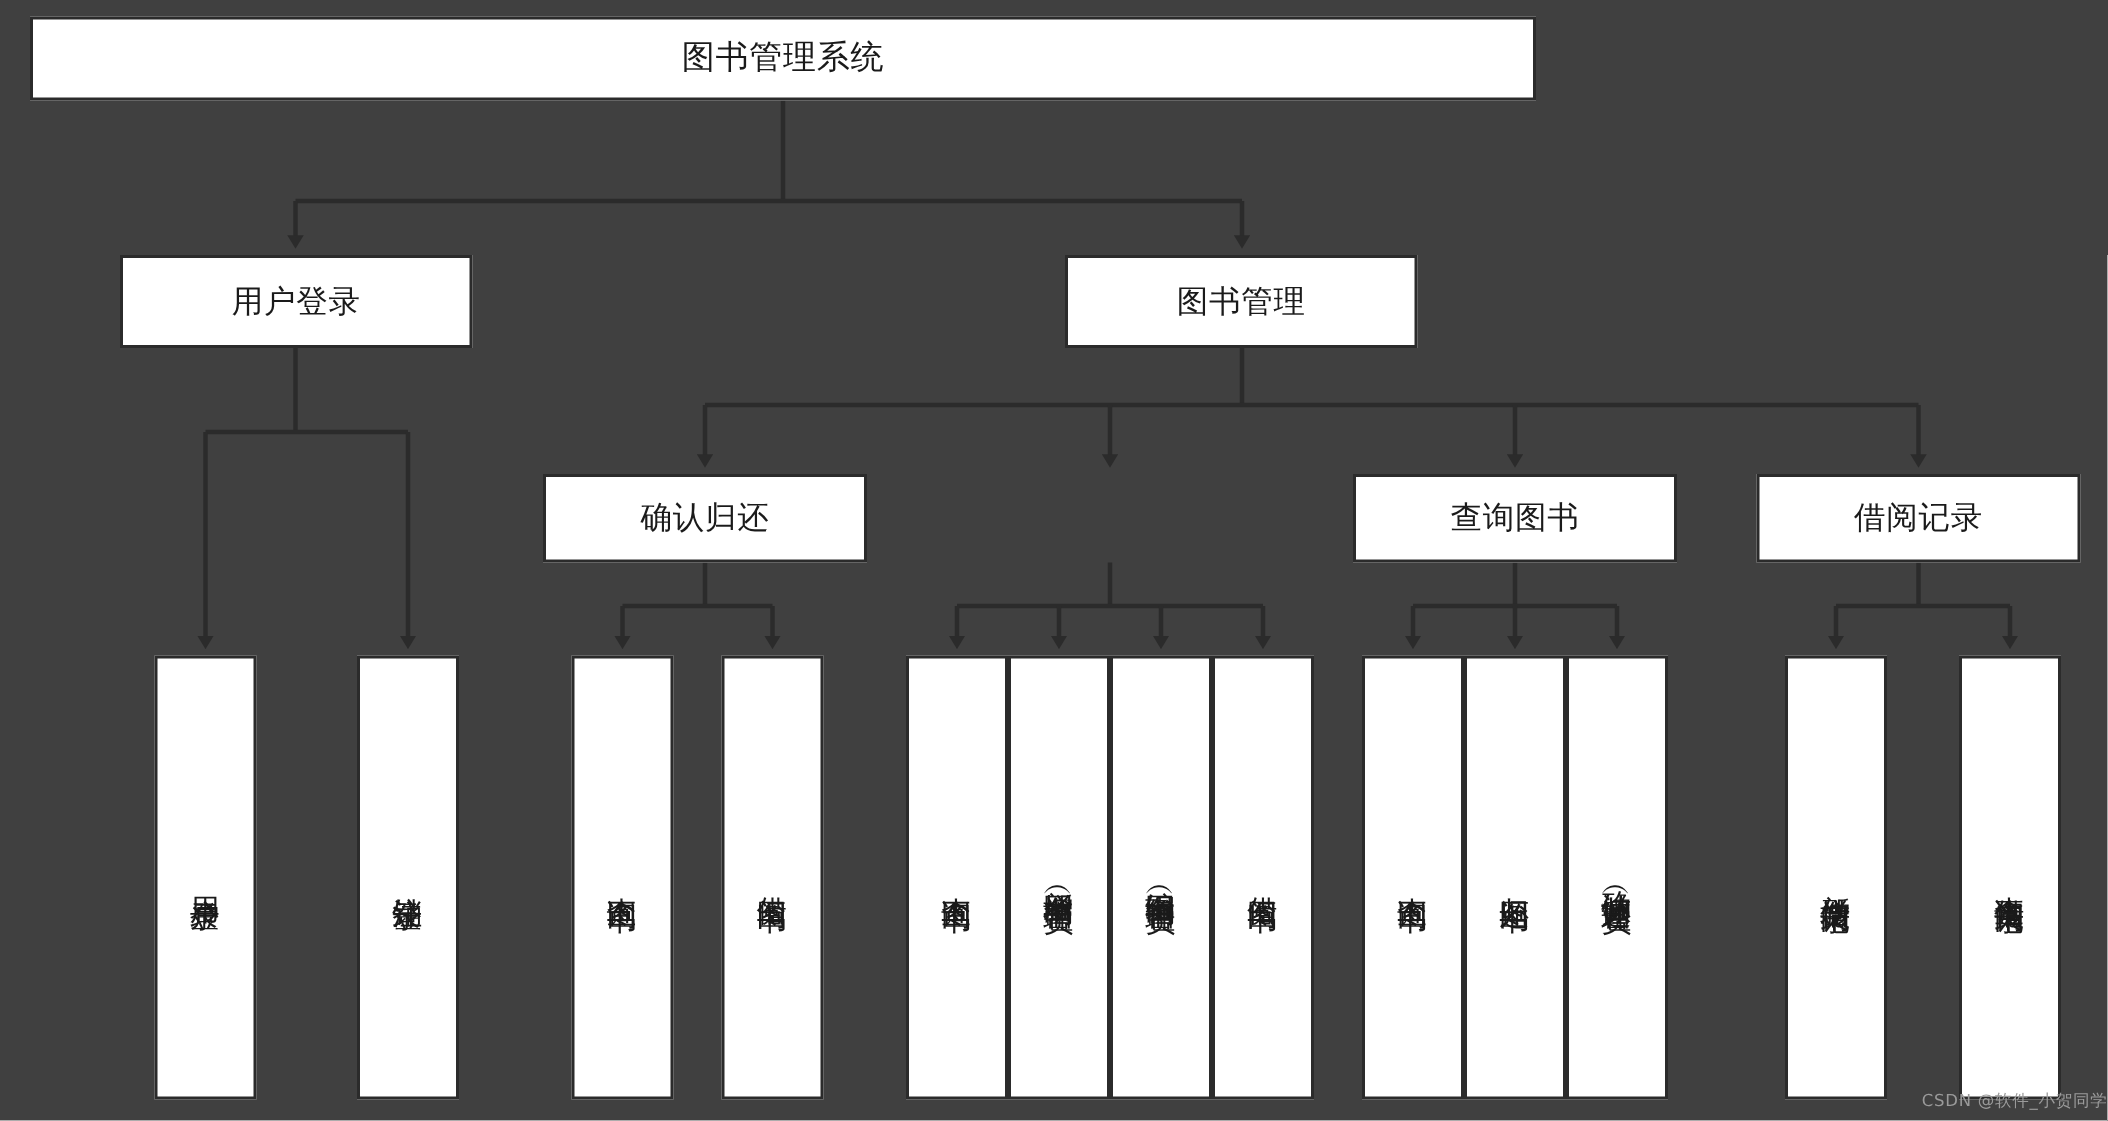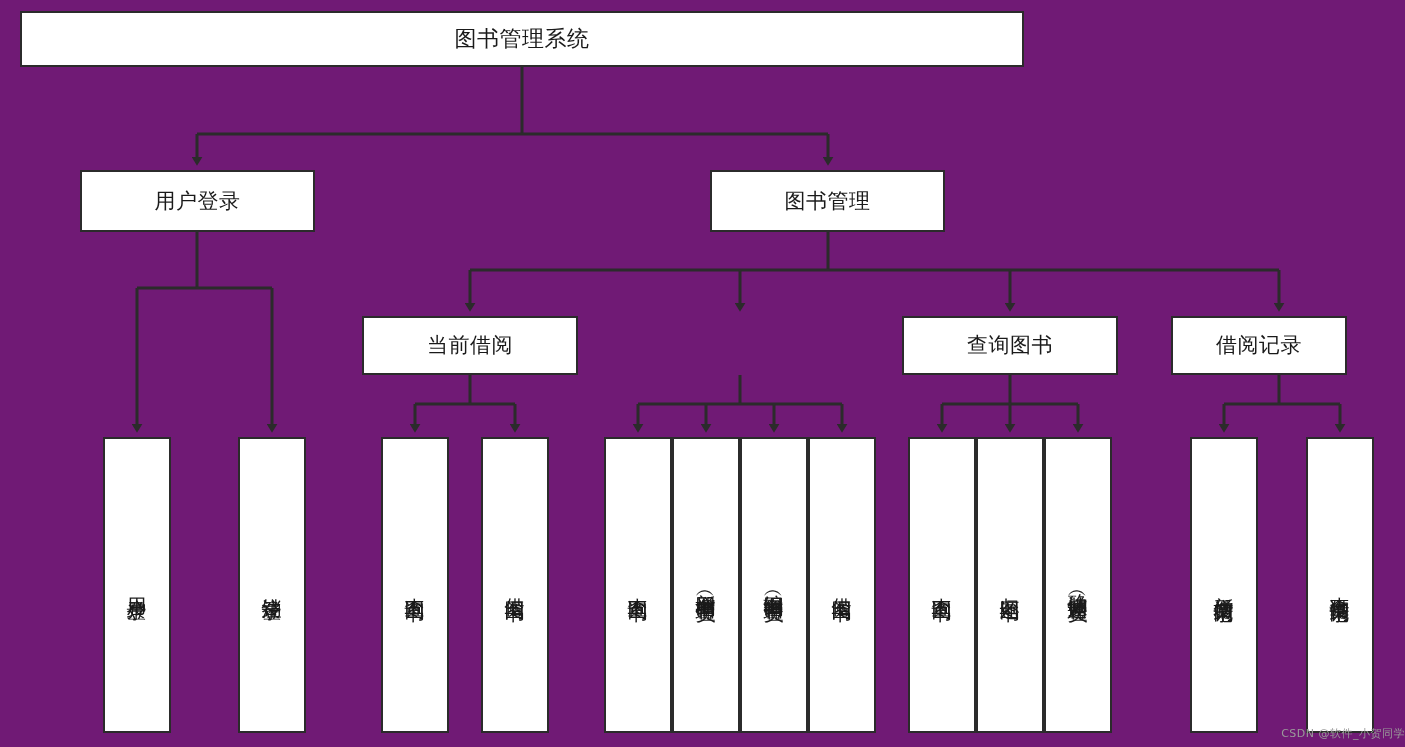--- a/index.html
+++ b/index.html
@@ -8,21 +8,21 @@
     padding: 0;
     background: #ffffff;
   }
   body {
     font-family: "DejaVu Sans", "Liberation Sans", sans-serif;
   }
   #canvas {
     position: relative;
     width: 1405px;
     height: 747px;
-    background: #701a75;
+    background: #404040;
     overflow: hidden;
   }
   svg#wires {
     position: absolute;
     left: 0;
     top: 0;
     width: 1405px;
     height: 747px;
     pointer-events: none;
   }
@@ -135,26 +135,26 @@
   </div>
 
   <div class="node h" style="left:80px; top:170px; width:235px; height:62px;">
     <span class="lbl">用户登录</span>
   </div>
   <div class="node h" style="left:710px; top:170px; width:235px; height:62px;">
     <span class="lbl">图书管理</span>
   </div>
 
   <div class="node h" style="left:362px; top:316px; width:216px; height:59px;">
-    <span class="lbl">当前借阅</span>
+    <span class="lbl">确认归还</span>
   </div>
   <div class="node h" style="left:902px; top:316px; width:216px; height:59px;">
     <span class="lbl">查询图书</span>
   </div>
-  <div class="node h" style="left:1171px; top:316px; width:176px; height:59px;">
+  <div class="node h" style="left:1171px; top:316px; width:216px; height:59px;">
     <span class="lbl">借阅记录</span>
   </div>
 
   <div class="node v" style="left:103px; top:437px; width:68px; height:296px;">
     <span class="lbl">用户登录</span>
   </div>
   <div class="node v" style="left:238px; top:437px; width:68px; height:296px;">
     <span class="lbl">注销登录</span>
   </div>
 

